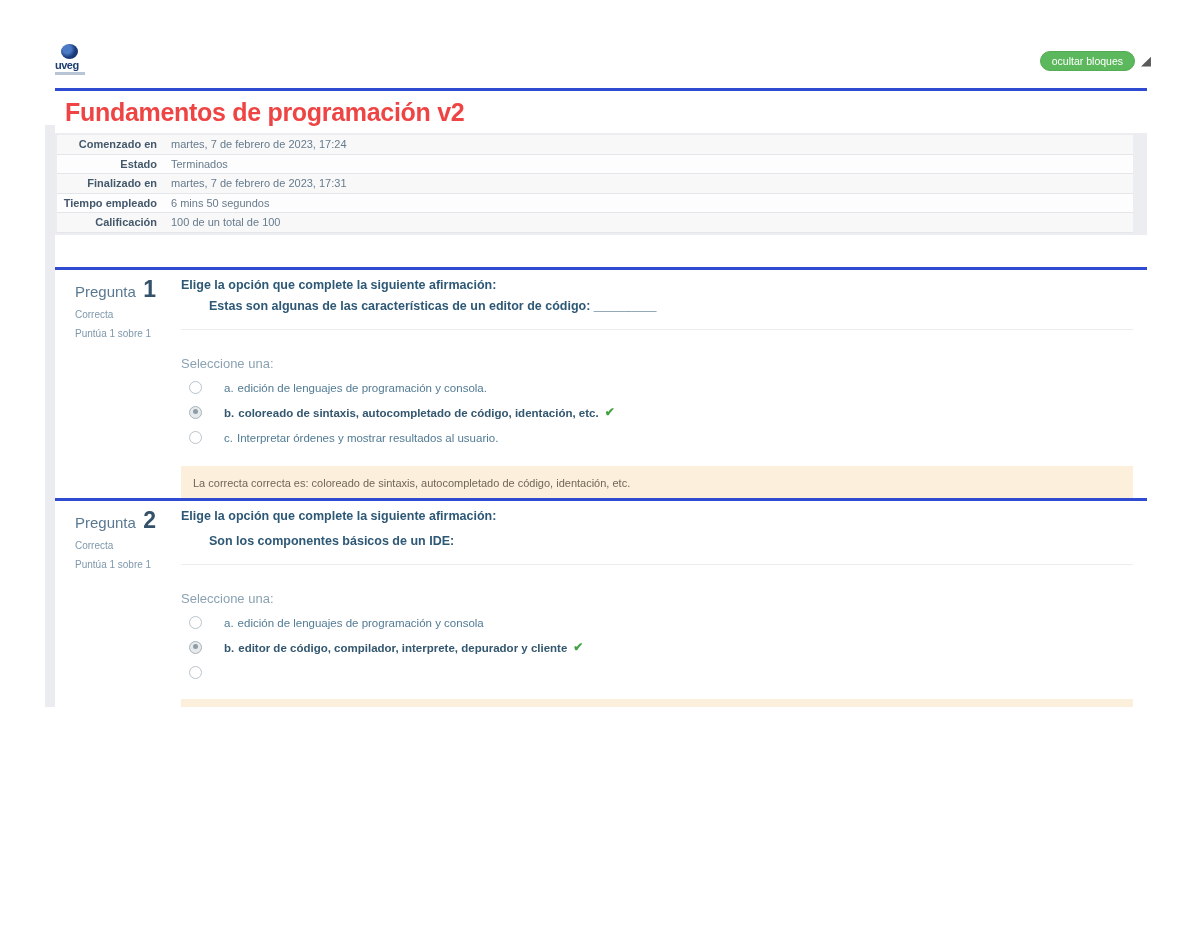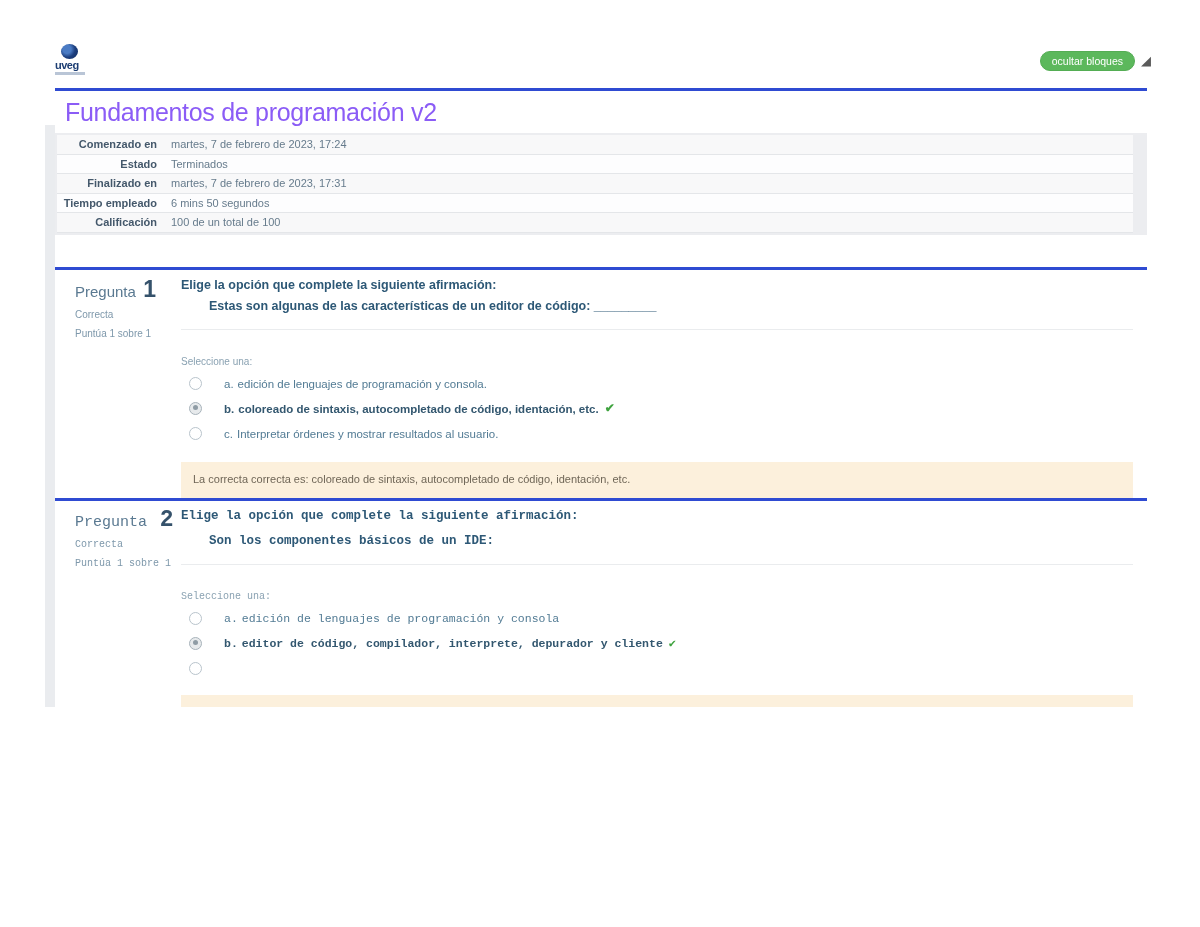--- a/index.html
+++ b/index.html
@@ -19,44 +19,44 @@
 
   .hide-blocks-btn { position:absolute; right:65px; top:51px; height:20px; padding:0 11px;
     background:#5cb85c; border:1px solid #54ad54; border-radius:10px; color:#ffffff;
     font-size:10.5px; line-height:18px; font-family:"Liberation Sans",sans-serif; cursor:pointer; }
   .corner-glyph { position:absolute; right:49px; top:53px; font-size:13px; color:#5a5a5a; }
 
   
   .main { position:absolute; left:55px; width:1092px;padding-left:8px; }
 
   .titlebar { top:88px; border-top:3px solid #2f4bd2; background:#ffffff; padding:7px 10px 9px 10px; }
-  .page-title { font-size:25px; font-weight:400; color:#8b5cf6; letter-spacing:-0.3px; }
+  .page-title { font-size:25px; font-weight:700; color:#ef4444; letter-spacing:-0.3px; }
 
   .summary-wrap { top:133px; background:#ecedf0; padding:2px 14px 2px 2px; }
   .summary-table { width:100%; background:#ffffff; }
   .srow { display:flex; align-items:center; height:19.5px; border-bottom:1px solid #e4e6e9; font-size:11px; }
   .srow:nth-child(odd) { background:#f8f8f9; }
   .srow:nth-child(even) { background:#fdfdfe; }
   .slabel { flex:0 0 100px; text-align:right; font-weight:700; color:#44586b; }
   .svalue { padding-left:14px; color:#667b8c; }
 
   .question { border-top:3px solid #2f4bd2; background:#ffffff; display:flex; }
   .q1 { top:267px; }
-  .q2 { top:498px;font-family:Liberation Mono, monospace; }
+  .q2 { top:498px; }
   .qinfo { flex:0 0 118px; padding:6px 0 0 12px; }
   .qinfo-title { font-size:15px; color:#5a7991; }
   .qinfo-number { font-size:23px; font-weight:700; color:#35526b; margin-left:3px; }
   .qinfo-state { font-size:10px; color:#7e98ab; margin-top:6px; }
   .qinfo-grade { font-size:10px; color:#7e98ab; margin-top:8px; }
   .qcontent { flex:1; padding:6px 14px 0 0; }
   .qtext { font-size:12.5px; font-weight:700; color:#2d5876; line-height:1.55;
     border-bottom:1px solid #eaecee; padding-bottom:12px; }
   .qtext .line2 { padding-left:28px; margin-top:2px; }
   .ablock { padding-top:26px; }
-  .select-label { font-size:10px; color:#8aa2b2; }
+  .select-label { font-size:13px; color:#8aa2b2; }
   .option { display:flex; align-items:flex-start; margin-top:9px; }
   .radio { flex:0 0 13px; width:13px; height:13px; margin:1px 0 0 8px; border:1.5px solid #b9c4cc;
     border-radius:50%; background:#fff; position:relative; cursor:pointer; }
   .radio.selected { border-color:#a8b3bb; background:#e7eaec; }
   .radio.selected::after { content:""; position:absolute; left:2.5px; top:2.5px; width:5px; height:5px;
     border-radius:50%; background:#8f9ca5; }
   .opt-text { font-size:11.5px; color:#527b94; margin-left:22px; line-height:16px; }
   .option.selected .opt-text { color:#33576f; font-weight:700; }
   .opt-key { margin-right:4px; }
   .check { color:#3fa33f; font-size:12px; margin-left:6px; font-weight:700; }

